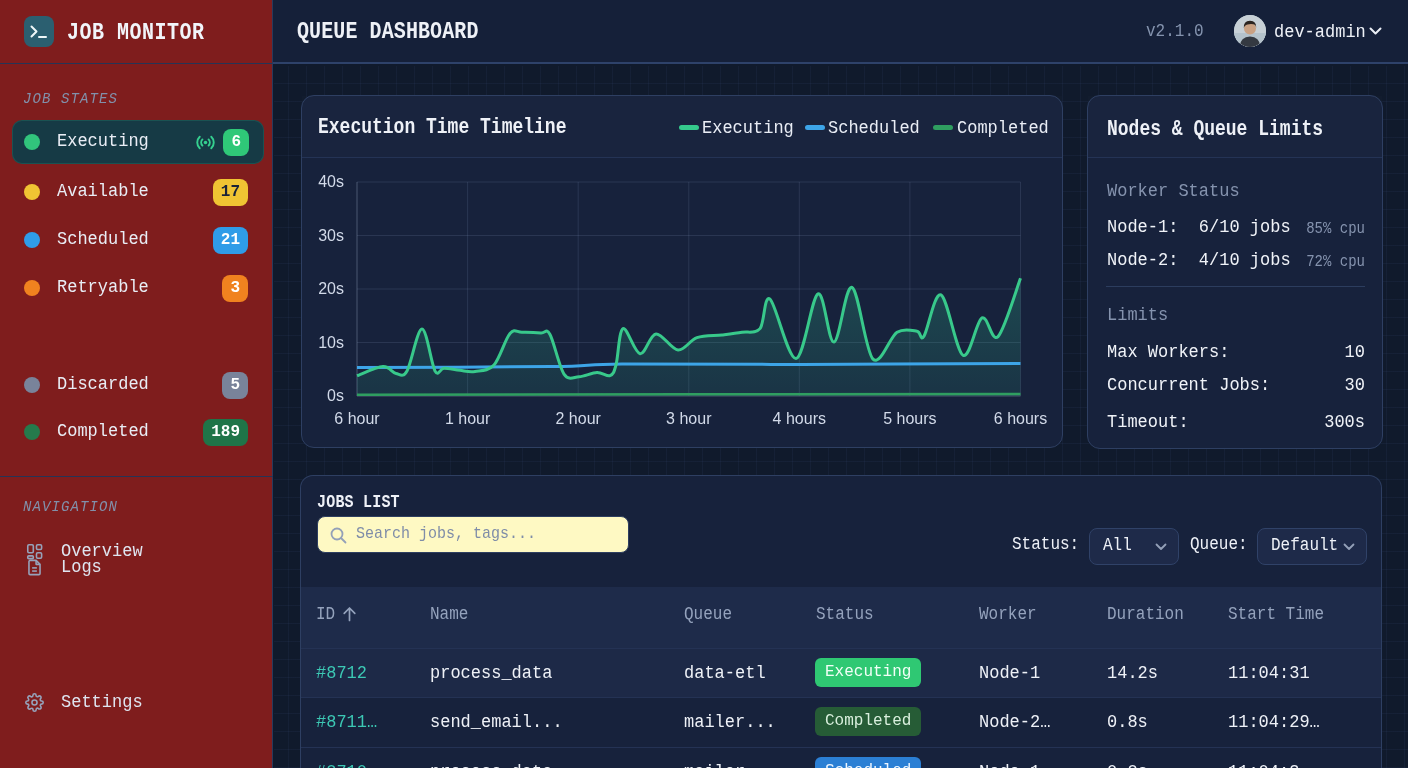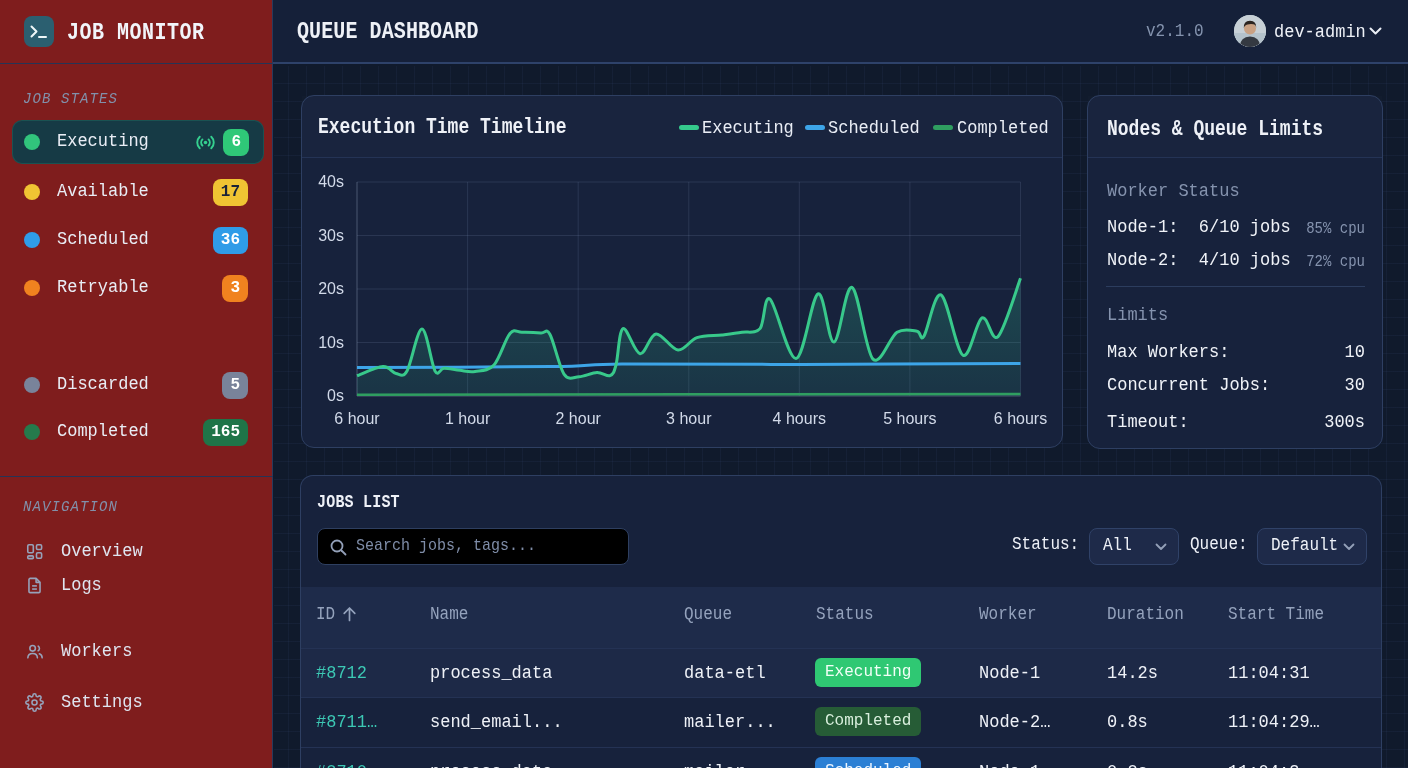--- a/index.html
+++ b/index.html
@@ -87,22 +87,22 @@
   .nc-row { position:absolute; left:19px; width:258px; font-size:17px; color:#f0f3f8; white-space:nowrap; transform:scaleY(1.12); transform-origin:left center; }
   .nc-row .mut { color:#8593ae; font-size:14px; }
   .nc-row .rt.mut { top:2.5px; }
   .nc-row .rt { position:absolute; right:0; top:0; }
   #nc-div { position:absolute; left:18px; top:190px; width:259px; height:1px; background:#2c3d5e; }
 
   
   #jobscard { left:26px; top:409px; width:1082px; height:340px; border-bottom:none; border-bottom-left-radius:0; border-bottom-right-radius:0; }
   #jl-title { position:absolute; left:16px; top:18px; font-size:15px; font-weight:bold; letter-spacing:0.2px; color:#eef1f7; transform:scaleY(1.2); transform-origin:left center; }
   #search {
-    position:absolute; left:16px; top:52px; width:312px; height:37px;
-    background:#000000; border:1px solid #2e3f60; border-radius:8px;
+    position:absolute; left:16px; top:40px; width:312px; height:37px;
+    background:#fef9c3; border:1px solid #2e3f60; border-radius:8px;
   }
   #search svg { position:absolute; left:12px; top:10px; }
   #search .ph { position:absolute; left:38px; top:9px; font-size:15px; color:#7f8da8; transform:scaleY(1.12); transform-origin:left center; }
   .ftl { position:absolute; top:60px; font-size:16px; color:#eef1f7; transform:scaleY(1.12); transform-origin:left center; }
   .drop {
     position:absolute; top:52px; height:37px; background:#1e2a49; border:1px solid #304268;
     border-radius:8px; font-size:16px; color:#eef1f7;
   }
   .drop .v { position:absolute; left:13px; top:8px; transform:scaleY(1.12); transform-origin:left center; }
   .drop svg { position:absolute; right:11px; top:14px; }
@@ -144,67 +144,58 @@
     <div class="bdg" style="background:#2fc878;color:#fff;">6</div>
   </div>
   <div class="srow" style="top:170px;">
     <div class="dot" style="background:#f0c433;"></div>
       <div class="nm">Available</div>
     <div class="bdg" style="background:#f0c433;color:#1a2338;">17</div>
   </div>
   <div class="srow" style="top:218px;">
     <div class="dot" style="background:#2f9ce8;"></div>
       <div class="nm">Scheduled</div>
-    <div class="bdg" style="background:#2f9ce8;color:#fff;">36</div>
+    <div class="bdg" style="background:#2f9ce8;color:#fff;">21</div>
   </div>
   <div class="srow" style="top:266px;">
     <div class="dot" style="background:#f0821f;"></div>
       <div class="nm">Retryable</div>
     <div class="bdg" style="background:#f0821f;color:#fff;">3</div>
   </div>
   <div class="srow" style="top:363px;">
     <div class="dot" style="background:#79839a;"></div>
       <div class="nm">Discarded</div>
     <div class="bdg" style="background:#79839a;color:#fff;">5</div>
   </div>
   <div class="srow" style="top:410px;">
     <div class="dot" style="background:#257a4c;"></div>
       <div class="nm">Completed</div>
-    <div class="bdg" style="background:#1f7448;color:#fff;">165</div>
+    <div class="bdg" style="background:#1f7448;color:#fff;">189</div>
   </div>
 
   <div style="position:absolute;left:0;top:476px;width:273px;height:1px;background:#253456;"></div>
   <div class="sb-label" style="top:499px;">NAVIGATION</div>
 
   <div class="navrow" style="top:527px;">
     <svg width="19" height="19" viewBox="0 0 24 24" fill="none" stroke="#96a2ba" stroke-width="2">
       <rect x="3.5" y="3.5" width="7" height="10" rx="1.5"></rect>
         <rect x="14.5" y="3.5" width="6.5" height="6" rx="1.5"></rect>
       <rect x="14.5" y="13.5" width="6.5" height="7" rx="1.5"></rect>
         <rect x="3.5" y="17.5" width="7" height="3.5" rx="1.2"></rect>
     </svg>
     <div class="nm">Overview</div>
   </div>
-  <div class="navrow" style="top:561px;">
+  <div class="navrow" style="top:543px;">
     <svg width="19" height="19" viewBox="0 0 24 24" fill="none" stroke="#96a2ba" stroke-width="2" stroke-linejoin="round">
       <path d="M14 3 H6.5 A1.5 1.5 0 0 0 5 4.5 V19.5 A1.5 1.5 0 0 0 6.5 21 H17.5 A1.5 1.5 0 0 0 19 19.5 V8 Z"></path>
       <path d="M14 3 V8 H19"></path>
       <line x1="9" y1="12.5" x2="15" y2="12.5"></line>
         <line x1="9" y1="16.5" x2="15" y2="16.5"></line>
     </svg>
     <div class="nm">Logs</div>
-  </div>
-  <div class="navrow" style="top:627px;">
-    <svg width="20" height="19" viewBox="0 0 24 24" fill="none" stroke="#96a2ba" stroke-width="2" stroke-linecap="round">
-      <circle cx="9" cy="8" r="3.5"></circle>
-      <path d="M3 20 c0-3.5 2.6-5.5 6-5.5 s6 2 6 5.5"></path>
-      <path d="M16 5.2 a3.5 3.5 0 0 1 0 5.9"></path>
-      <path d="M17.5 14.9 c2.2 0.7 3.5 2.6 3.5 5.1"></path>
-    </svg>
-    <div class="nm">Workers</div>
   </div>
   <div class="navrow" style="top:678px;">
     <svg width="19" height="19" viewBox="0 0 24 24" fill="none" stroke="#96a2ba" stroke-width="2" stroke-linecap="round" stroke-linejoin="round">
       <circle cx="12" cy="12" r="3.2"></circle>
       <path d="M19.4 15a1.65 1.65 0 0 0 .33 1.82l.06.06a2 2 0 1 1-2.83 2.83l-.06-.06a1.65 1.65 0 0 0-1.82-.33 1.65 1.65 0 0 0-1 1.51V21a2 2 0 1 1-4 0v-.09A1.65 1.65 0 0 0 9 19.4a1.65 1.65 0 0 0-1.82.33l-.06.06a2 2 0 1 1-2.83-2.83l.06-.06a1.65 1.65 0 0 0 .33-1.82 1.65 1.65 0 0 0-1.51-1H3a2 2 0 1 1 0-4h.09A1.65 1.65 0 0 0 4.6 9a1.65 1.65 0 0 0-.33-1.82l-.06-.06a2 2 0 1 1 2.83-2.83l.06.06a1.65 1.65 0 0 0 1.82.33H9a1.65 1.65 0 0 0 1-1.51V3a2 2 0 1 1 4 0v.09a1.65 1.65 0 0 0 1 1.51 1.65 1.65 0 0 0 1.82-.33l.06-.06a2 2 0 1 1 2.83 2.83l-.06.06a1.65 1.65 0 0 0-.33 1.82V9a1.65 1.65 0 0 0 1.51 1H21a2 2 0 1 1 0 4h-.09a1.65 1.65 0 0 0-1.51 1z"></path>
     </svg>
     <div class="nm">Settings</div>
   </div>
 </div>
 

